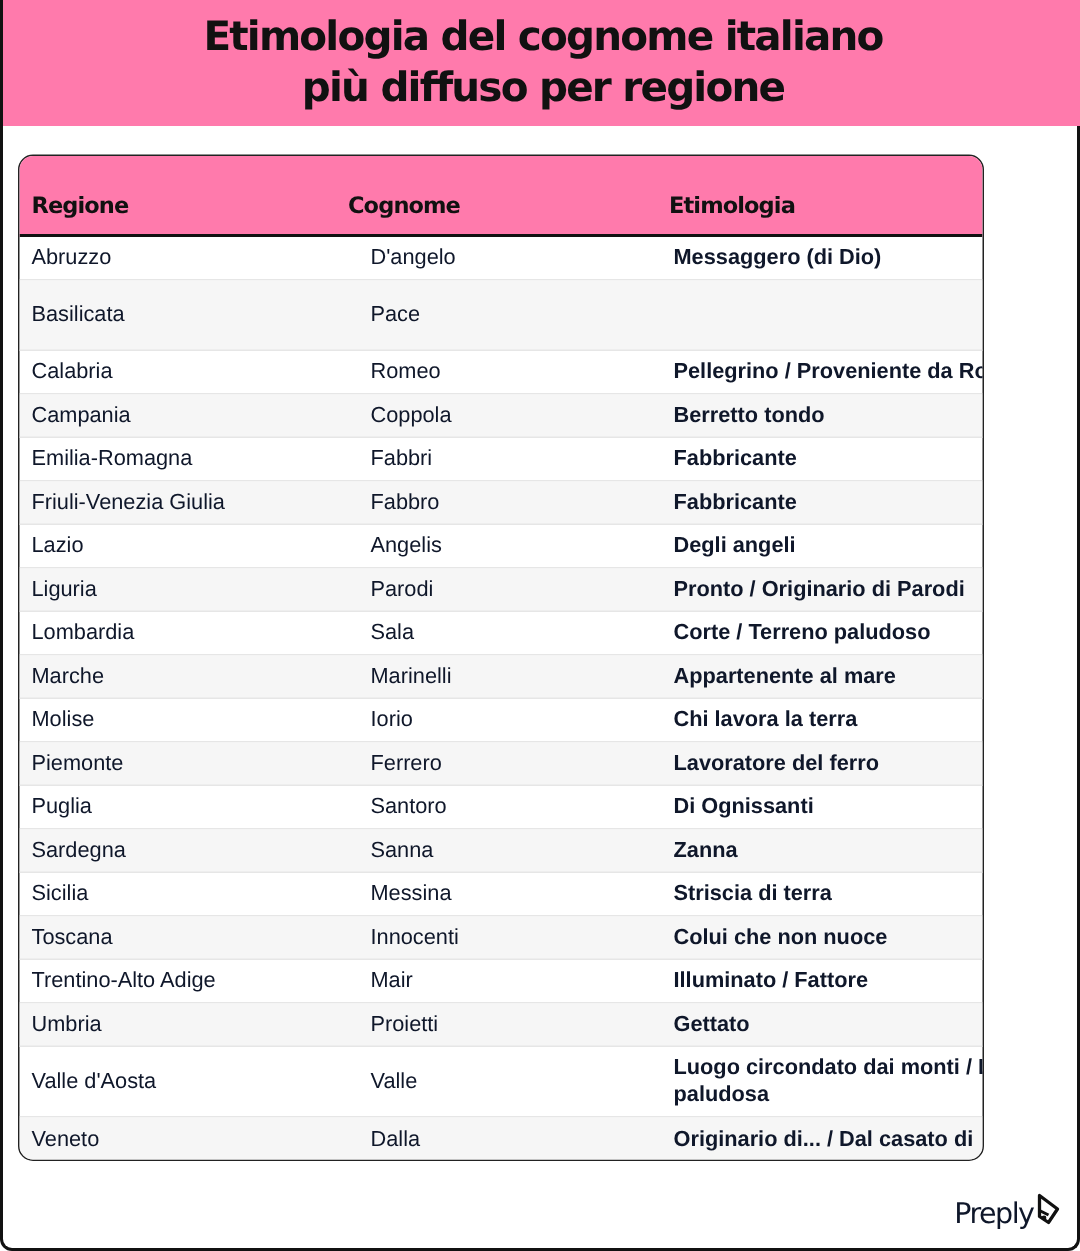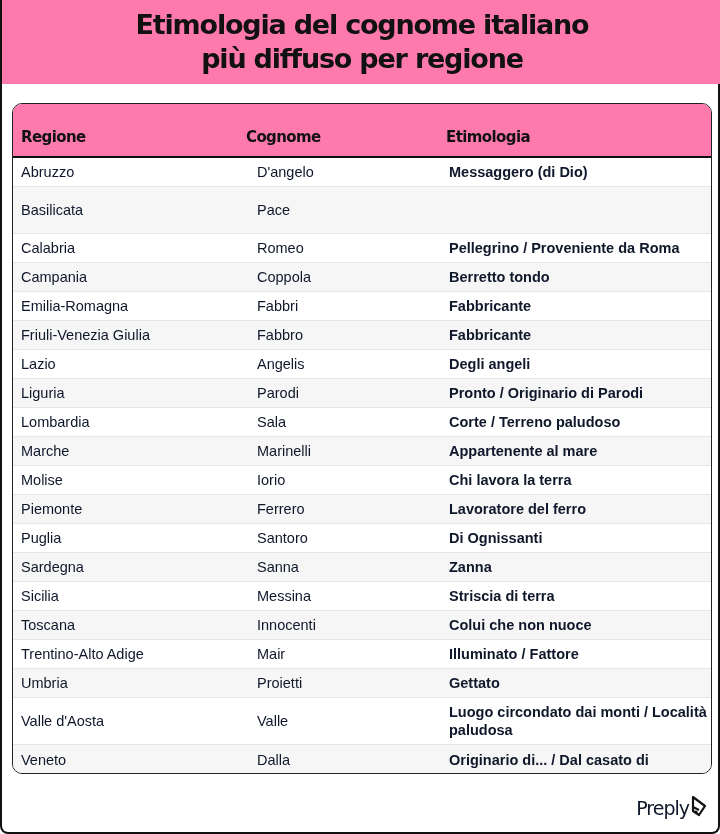--- a/index.html
+++ b/index.html
@@ -17,47 +17,47 @@
     background: #FF7AAC;
     display: flex; align-items: center; justify-content: center; text-align: center;
   }
   .title {
     font-family: "DejaVu Sans", sans-serif; font-weight: bold;
     font-size: 27px; line-height: 34px; letter-spacing: -1.2px; color: #111;
     white-space: pre-line;
   }
 
   .card {
-    position: absolute; left: 10px; top: 103px; width: 700px; height: 671px;
+    position: absolute; left: 10px; top: 103px; width: 644px; height: 671px;
     border: 1px solid #222; border-radius: 10px; overflow: hidden; background: #fff;
   }
   .thead {
     height: 54px; background: #FF7AAC; border-bottom: 2px solid #111;
     position: relative;
   }
   .th {
     position: absolute; top: 24px;
     font-family: "DejaVu Sans", sans-serif; font-weight: bold; font-size: 15px;
     letter-spacing: -0.6px; color: #111;
   }
   .c1 { left: 8px; }
-  .c2 { left: 233px; }
+  .c2 { left: 219px; }
   .c3 { left: 433px; }
 
   .row { position: relative; border-bottom: 1px solid #e6e6e6; }
   .row:last-child { border-bottom: none; }
   .row:nth-child(even) { background: #f6f6f6; }
   .row.single { height: 29px; }
   .row.double { height: 47px; }
   .cell {
     position: absolute; top: 0; bottom: 0; display: flex; align-items: center;
     font-size: 14.5px; line-height: 18px; color: #0f172a;
   }
   .cell.c1 { left: 8px; width: 205px; }
-  .cell.c2 { left: 244px; width: 200px; }
+  .cell.c2 { left: 234px; width: 200px; }
   .cell.c3 { left: 436px; width: 262px; font-weight: bold; }
 
   .logo {
     position: absolute; right: 10px; top: 795px; display: flex; align-items: center; gap: 1px;
   }
   .logo-text {
     font-family: "DejaVu Sans", sans-serif; font-weight: normal; font-size: 19px;
     letter-spacing: -1px; color: #0f172a;
   }
 </style>

